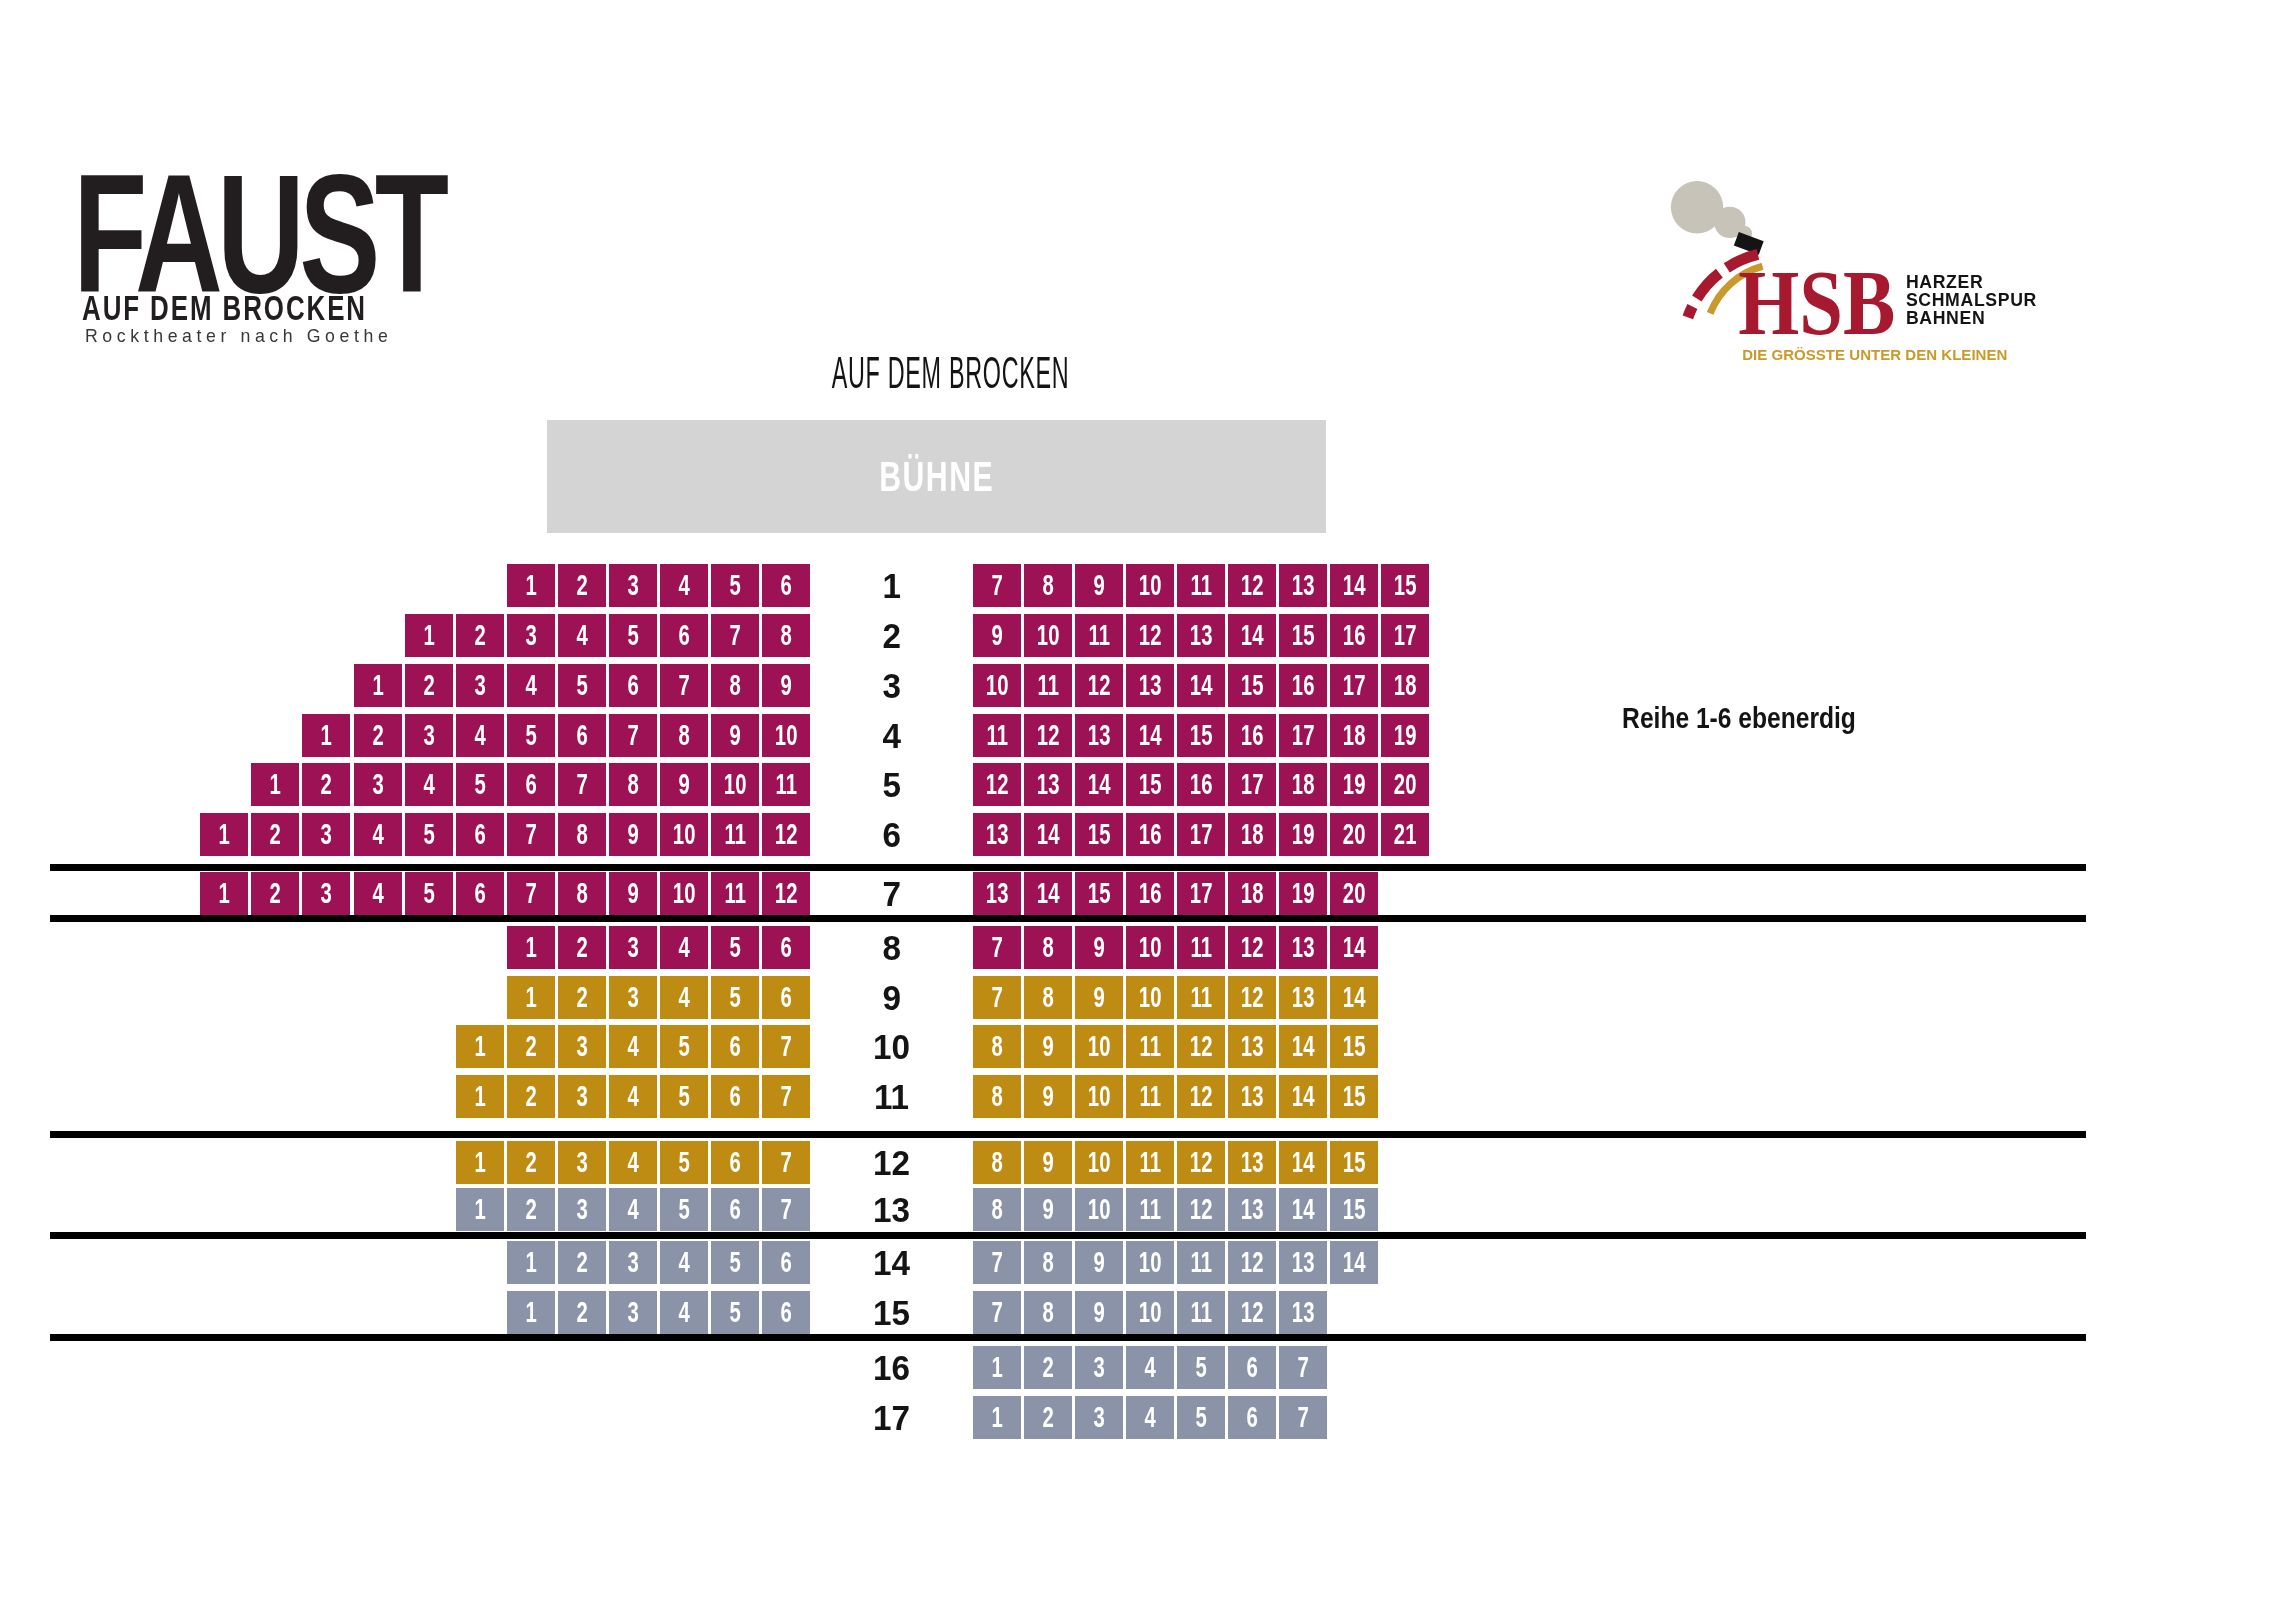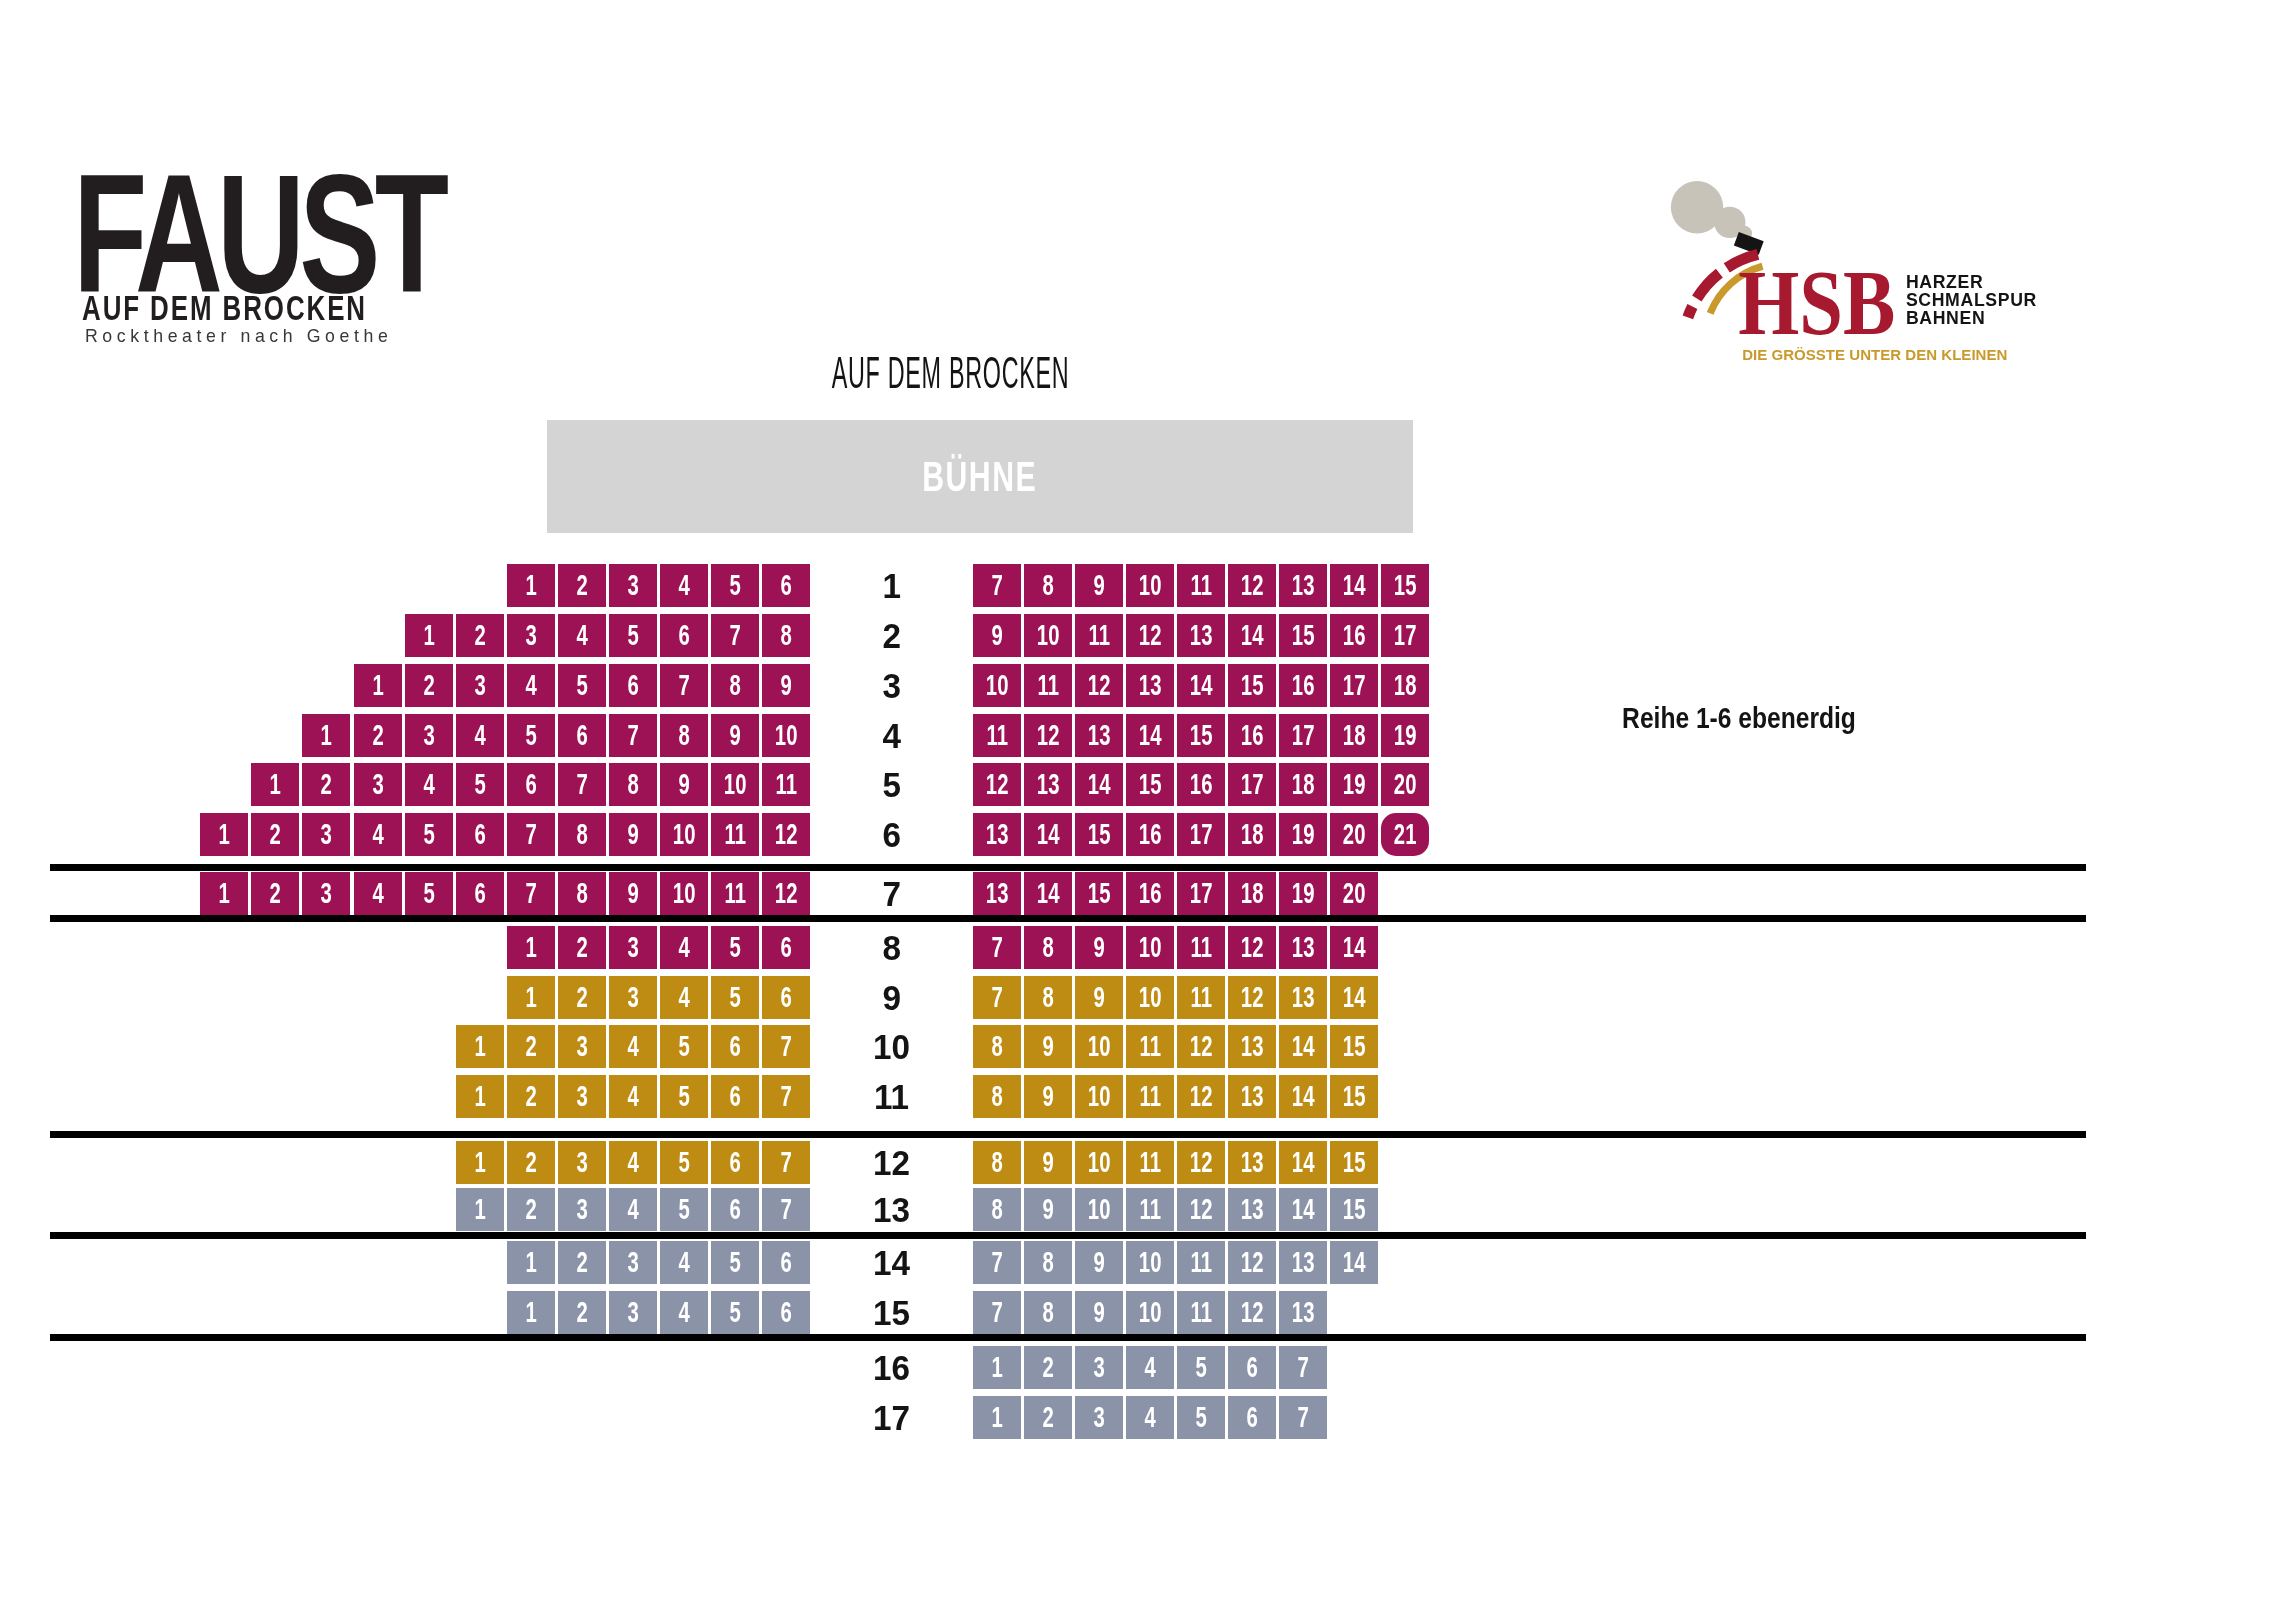--- a/index.html
+++ b/index.html
@@ -18,21 +18,21 @@
 
   
   .title-main{position:absolute;left:656px;top:275px;width:589px;text-align:center;
     font-size:63px;font-weight:bold;white-space:nowrap;color:#141414;}
   .title-main .cond{display:inline-block;transform:scaleX(0.76);transform-origin:center;}
   .title-sub{position:absolute;left:656px;top:347px;width:589px;text-align:center;
     font-size:45px;font-weight:400;white-space:nowrap;color:#141414;}
   .title-sub .cond{display:inline-block;transform:scaleX(0.52);transform-origin:center;letter-spacing:1.3px;}
 
   
-  .stage{position:absolute;left:547px;top:420px;width:866px;height:113px;
+  .stage{position:absolute;left:547px;top:420px;width:779px;height:113px;
     background:var(--stage-bg,#d4d4d4);display:flex;align-items:center;justify-content:center;}
   .stage .label{color:#fff;font-size:42px;font-weight:bold;letter-spacing:2px;
     transform:scaleX(0.72);transform-origin:center;}
 
   
   .seat{position:absolute;width:48px;height:43px;display:flex;align-items:center;justify-content:center;}
   .seat--magenta{background:var(--magenta,#9c1254);}
   .seat--gold{background:var(--gold,#bf8c13);}
   .seat--gray{background:var(--gray,#8b93a9);}
   .seat .num{color:#fff;font-size:29px;font-weight:bold;transform:scaleX(0.70);transform-origin:center;}
@@ -409,21 +409,21 @@
       </div>
       <div class="seat seat--magenta" style="left: 1228px; top: 813px;">
         <span class="num">18</span>
       </div>
       <div class="seat seat--magenta" style="left: 1279px; top: 813px;">
         <span class="num">19</span>
       </div>
       <div class="seat seat--magenta" style="left: 1330px; top: 813px;">
         <span class="num">20</span>
       </div>
-      <div class="seat seat--magenta" style="left: 1381px; top: 813px; border-radius: 15px;">
+      <div class="seat seat--magenta" style="left: 1381px; top: 813px;">
         <span class="num">21</span>
       </div>
       <div class="row-number" style="top: 813px;"><span class="rn">6</span></div>
       <div class="seat seat--magenta" style="left: 200px; top: 872px;">
         <span class="num">1</span>
       </div>
       <div class="seat seat--magenta" style="left: 251px; top: 872px;">
         <span class="num">2</span>
       </div>
       <div class="seat seat--magenta" style="left: 302px; top: 872px;">

